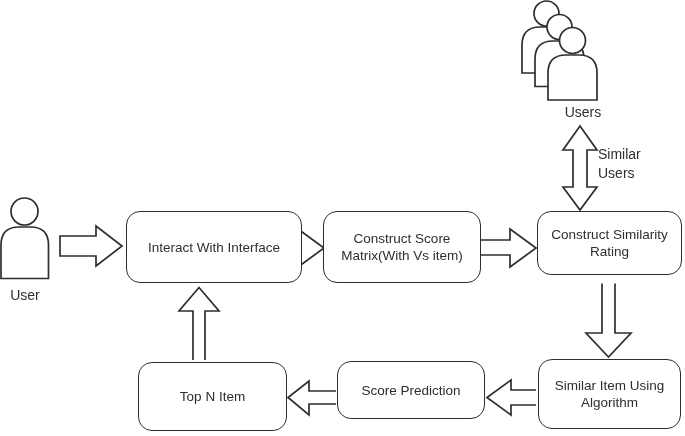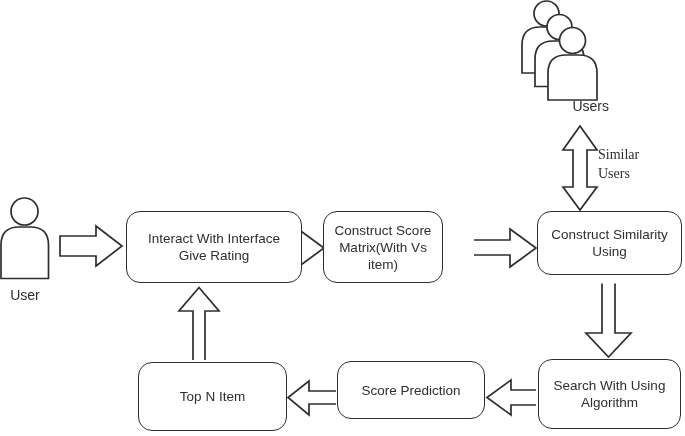--- a/index.html
+++ b/index.html
@@ -27,21 +27,21 @@
     line-height:17px;
     color:#2e2e2e;
   }
   .label{
     position:absolute;
     font-size:14px;
     line-height:19px;
     color:#2e2e2e;
     text-align:center;
   }
-  .label.left-align{text-align:left;font-family:Liberation Serif, serif;}
+  .label.left-align{text-align:left;}
 </style>
 </head>
 <body>
 
 <div id="stage">
 
   <svg id="shapes" viewBox="0 0 685 436">
     <g fill="#ffffff" stroke="#2e2e2e" stroke-width="1.7" stroke-linejoin="miter">
 
       <g>
@@ -64,41 +64,40 @@
       <path d="M580,126 L597,150 L587,150 L587,187 L597,187 L580,210 L563,187 L573,187 L573,150 L563,150 Z"></path>
       <path d="M602,283.5 L602,333 L586,333 L608.5,357 L631,333 L615,333 L615,283.5"></path>
       <path d="M536,390 L511,390 L511,380 L487,397.5 L511,415 L511,405 L536,405"></path>
       <path d="M336,391 L309,391 L309,381 L288,397.5 L309,415 L309,404 L336,404"></path>
       <path d="M193,360 L193,311 L179,311 L199,287.5 L219,311 L205,311 L205,360"></path>
     </g>
   </svg>
 
   <div class="label" style="left:0px;top:286px;width:50px;">User</div>
 
-  <div class="label" style="left:557px;top:97px;width:52px;text-align:right;">Users</div>
+  <div class="label" style="left:557px;top:103px;width:52px;">Users</div>
 
   <div class="label left-align" style="left:598px;top:145px;width:52px;">Similar Users</div>
 
   <div class="node" style="left:126px;top:211px;width:176px;height:72px;">
     <span>Interact With Interface</span>
-    <span>Give Rating</span>
   </div>
 
-  <div class="node" style="left:323px;top:211px;width:120px;height:72px;">
+  <div class="node" style="left:323px;top:211px;width:158px;height:72px;">
     <span>Construct Score</span>
     <span>Matrix(With Vs item)</span>
   </div>
 
   <div class="node" style="left:537px;top:211px;width:145px;height:64px;">
     <span>Construct Similarity</span>
-    <span>Using</span>
+    <span>Rating</span>
   </div>
 
   <div class="node" style="left:538px;top:359px;width:143px;height:70px;">
-    <span>Search With Using</span>
+    <span>Similar Item Using</span>
     <span>Algorithm</span>
   </div>
 
   <div class="node" style="left:337px;top:361px;width:148px;height:58px;">
     <span>Score Prediction</span>
     <span></span>
   </div>
 
   <div class="node" style="left:138px;top:362px;width:149px;height:69px;">
     <span>Top N Item</span>

